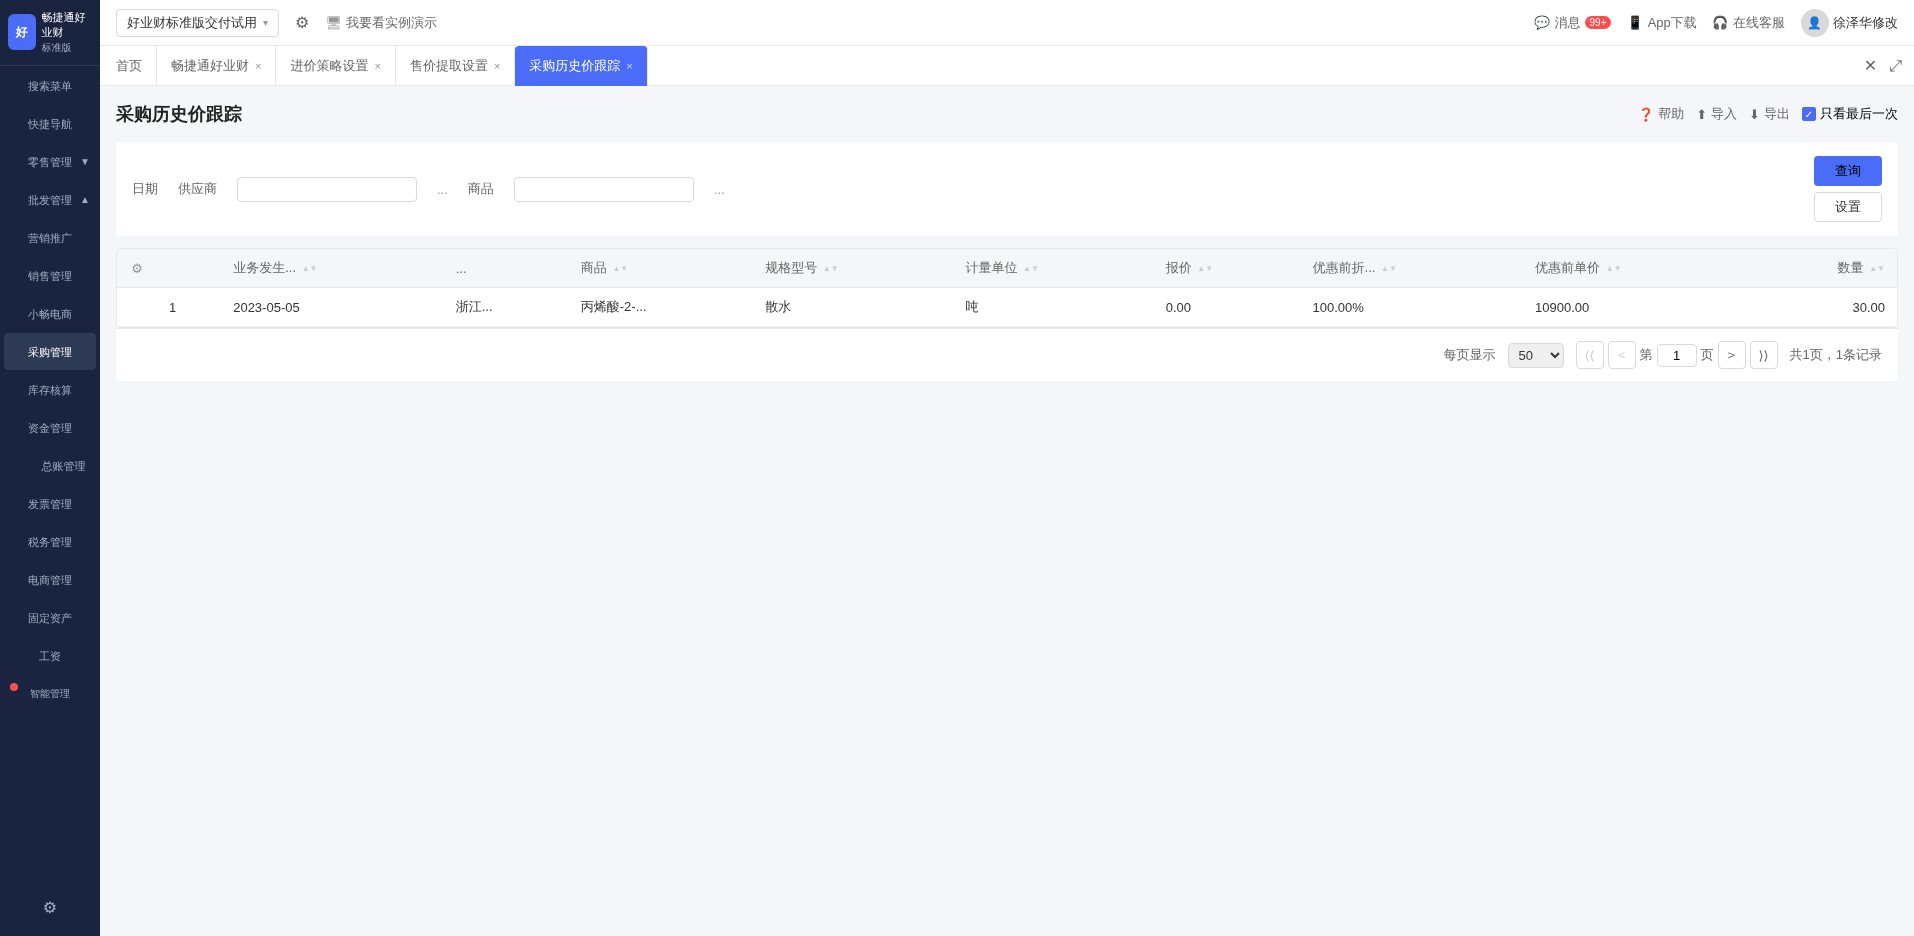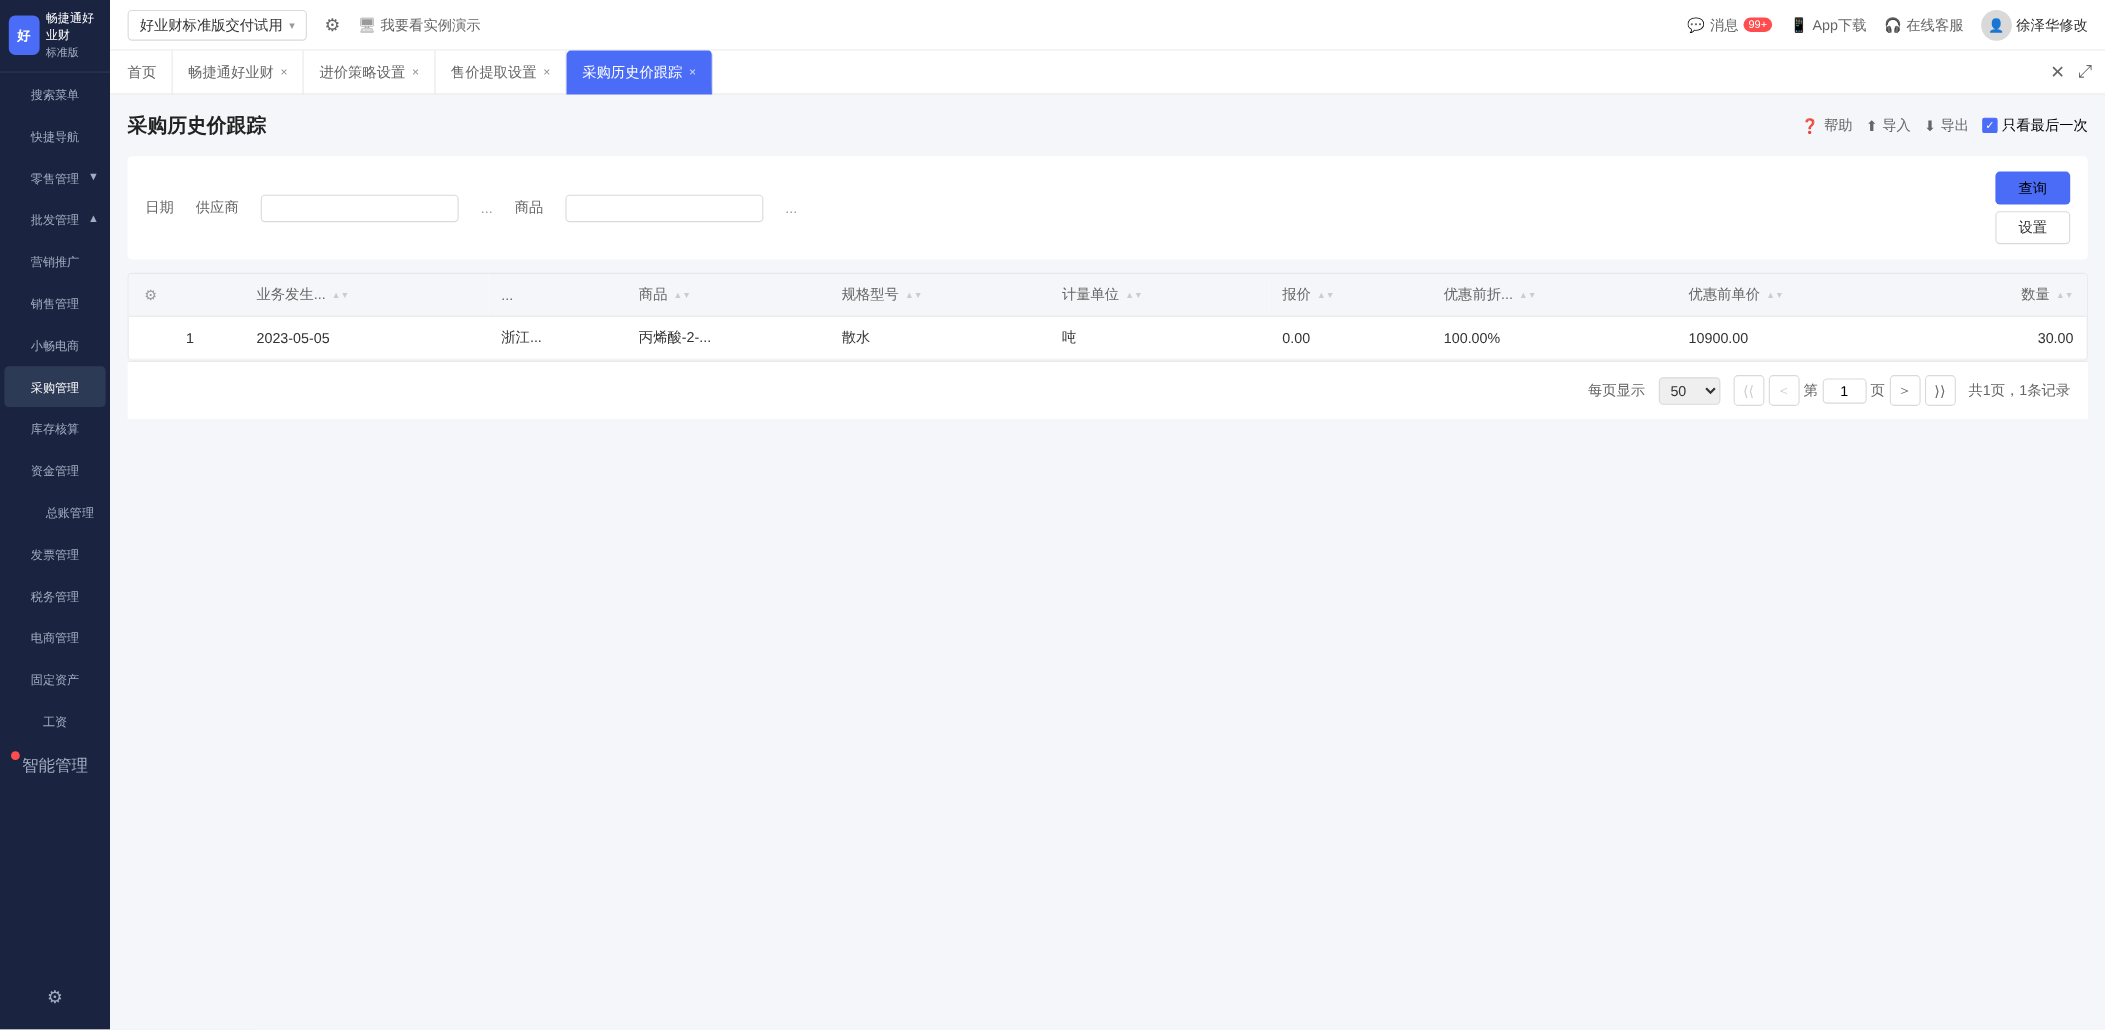--- a/index.html
+++ b/index.html
@@ -295,21 +295,21 @@
         <span class="item-icon"></span>
         <span style="font-size: 11px;">固定资产</span>
       </div>
       <div class="sidebar-item" style="position: relative;">
         <span class="item-icon"></span>
         <span style="font-size: 11px;">工资</span>
       </div>
       <div class="sidebar-item" style="position: relative;">
         <span class="dot-indicator" style="position: absolute; left: 6px; top: 8px;"></span>
         <span class="item-icon"></span>
-        <span style="font-size: 15px;">智能管理</span>
+        <span style="font-size: 10px;">智能管理</span>
       </div>
     </div>
 
   <div class="sidebar-bottom">
     <div class="sidebar-item">
       <span class="item-icon">⚙</span>
     </div>
   </div>
 </div>
 

